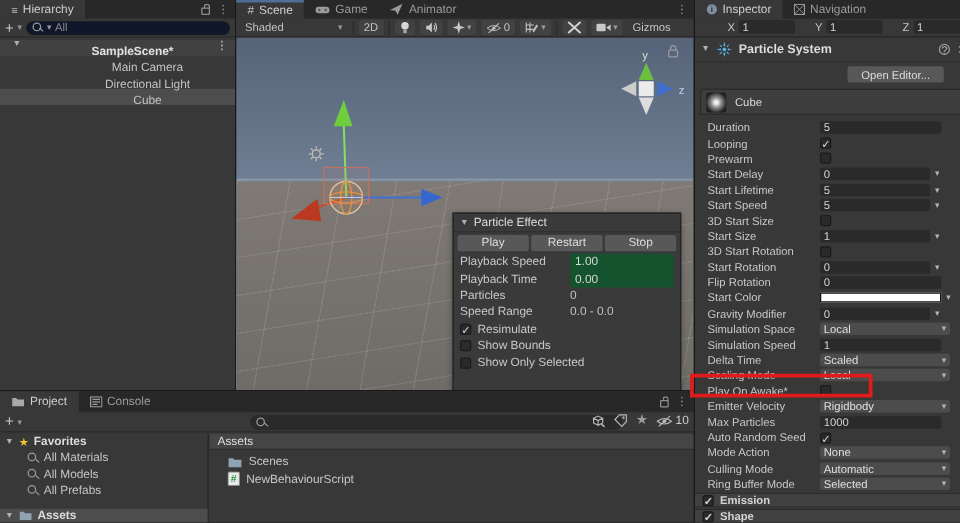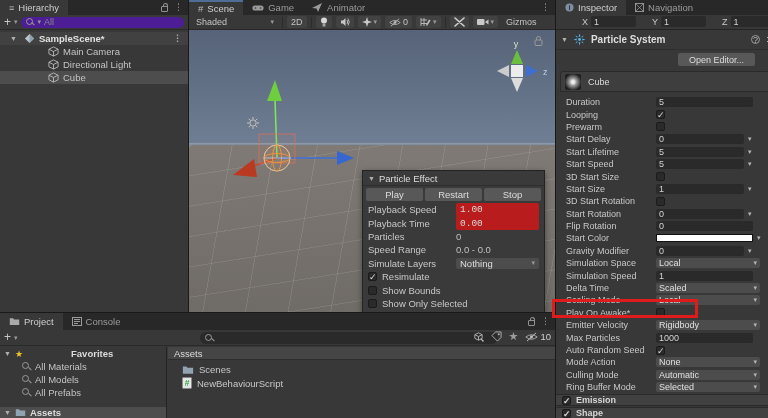--- a/index.html
+++ b/index.html
@@ -25,23 +25,23 @@
   
   .mag{width:9px;height:9px;position:relative;flex:none;}
   .mag:before{content:"";position:absolute;left:0;top:0;width:5px;height:5px;border:1.2px solid #9a9a9a;border-radius:50%;}
   .mag:after{content:"";position:absolute;left:5.5px;top:5.5px;width:3.5px;height:1.2px;background:#9a9a9a;transform:rotate(45deg);}
 
   
   #hierarchy{left:0;top:0;width:189px;height:312px;background:#383838;border-right:1px solid #191919;}
   .toolrow{position:absolute;left:0;top:15px;right:0;height:15px;background:#383838;border-bottom:1px solid #2a2a2a;display:flex;align-items:center;padding:0 4px;gap:3px;}
   .plusbtn{color:#c8c8c8;font-size:12px;line-height:1;margin-top:-1px;}
   .dd-caret{font-size:7px;color:#999;}
-  .searchpill{flex:1;height:11px;background:#4c1d95;border-radius:6px;display:flex;align-items:center;gap:3px;padding:0 5px;color:#8a8a8a;font-size:9px;}
+  .searchpill{flex:1;height:11px;background:#0f172a;border-radius:6px;display:flex;align-items:center;gap:3px;padding:0 5px;color:#8a8a8a;font-size:9px;}
   .tree{position:absolute;left:0;top:32px;right:0;font-size:9.5px;color:#c4c4c4;}
-  .trow{height:13px;display:flex;align-items:center;gap:4px;}
+  .trow{height:13px;display:flex;align-items:center;gap:4px;flex-direction:column;}
   .trow .lbl{white-space:nowrap;}
   .scene-row{background:#414141;color:#e2e2e2;font-weight:bold;padding-left:24px;}
   .child-row{padding-left:48px;}
   .child-row.selected{background:#4d4d4d;}
 
   
   #scene{left:189px;top:0;width:366px;height:312px;background:#383838;}
   .stoolbar{position:absolute;left:0;top:15px;right:0;height:15px;background:#383838;border-bottom:1px solid #282828;display:flex;align-items:center;font-size:9px;color:#c4c4c4;padding:0 3px;gap:4px;}
   .tbtn{height:12px;display:flex;align-items:center;gap:2px;padding:0 4px;background:#424242;border-radius:2px;}
   .tbtn.flat{background:none;}
@@ -55,21 +55,21 @@
       linear-gradient(#7f7a75,#6f6b67);}
   .horizon{position:absolute;left:0;top:113px;right:0;height:3px;background:linear-gradient(rgba(255,255,255,.25),rgba(255,255,255,0));}
 
   
   #pfx{position:absolute;left:173px;top:140px;width:183px;height:163px;background:#3a3a3a;border:1px solid #232323;box-shadow:0 2px 6px rgba(0,0,0,.4);font-size:9.5px;color:#c8c8c8;}
   .pfx-head{height:15px;display:flex;align-items:center;gap:4px;padding:0 5px;border-bottom:1px solid #2e2e2e;}
   .pfx-btns{display:flex;gap:2px;padding:2px 3px;}
   .pfx-btns .btn{flex:1;height:13px;background:#585858;border-radius:2px;display:flex;align-items:center;justify-content:center;color:#ddd;}
   .pfx-row{height:13.4px;display:flex;align-items:center;padding:0 5px;}
   .pfx-row .lbl{width:88px;flex:none;}
-  .pfield{flex:1;height:14px;background:#b91c1c;border-radius:2px;display:flex;align-items:center;padding:0 4px;color:#d8d8d8;font-family:Liberation Mono, monospace;}
+  .pfield{flex:1;height:14px;background:#14532d;border-radius:2px;display:flex;align-items:center;padding:0 4px;color:#d8d8d8;}
   .ptext{color:#c0c0c0;}
   .pdrop{flex:1;height:11px;background:#4c4c4c;border-radius:2px;display:flex;align-items:center;padding:0 4px;color:#ddd;}
   .pdrop .dd-caret{margin-left:auto;}
   .chk{width:9px;height:9px;background:#2a2a2a;border:1px solid #1b1b1b;border-radius:2px;color:#d8d8d8;font-size:9px;line-height:8px;text-align:center;flex:none;}
   .pfx-check{gap:5px;}
 
   
   #project{left:0;top:312px;width:555px;height:106px;background:#383838;border-top:1px solid #191919;}
   #proj-tool{top:17px;height:16px;}
   .proj-search{position:absolute;left:200px;top:2px;width:298px;height:12px;background:#2a2a2a;border-radius:6px;display:flex;align-items:center;padding:0 5px;}
@@ -319,24 +319,20 @@
             <div class="pfield">0.00</div>
           </div>
           <div class="pfx-row">
             <span class="lbl">Particles</span>
             <span class="ptext">0</span>
           </div>
           <div class="pfx-row">
             <span class="lbl">Speed Range</span>
             <span class="ptext">0.0 - 0.0</span>
           </div>
-          <div class="pfx-row">
-            <span class="lbl">Simulate Layers</span>
-            <div class="pdrop">Nothing<span class="dd-caret">▾</span></div>
-          </div>
         </div>
       <div id="pfx-checks">
           <div class="pfx-row pfx-check">
             <span class="chk">✓</span>
             <span>Resimulate</span>
           </div>
           <div class="pfx-row pfx-check">
             <span class="chk"></span>
             <span>Show Bounds</span>
           </div>
@@ -392,21 +388,21 @@
             <line x1="2.5" y1="11" x2="13.5" y2="1" stroke="#c0c0c0" stroke-width="1.2"></line>
           </svg>
         <span style="font-size:9.5px;color:#cfcfcf;">10</span>
       </span>
     </div>
   </div>
   <div id="proj-left">
     <div class="prow">
       <span class="fold">▼</span>
       <span class="star">★</span>
-      <span style="font-weight:bold;color:#dcdcdc;margin-left:44px;">Favorites</span>
+      <span style="font-weight:bold;color:#dcdcdc;">Favorites</span>
     </div>
     <div id="fav-items">
         <div class="prow indent">
           <span class="mag"></span>
           <span>All Materials</span>
         </div>
         <div class="prow indent">
           <span class="mag"></span>
           <span>All Models</span>
         </div>

